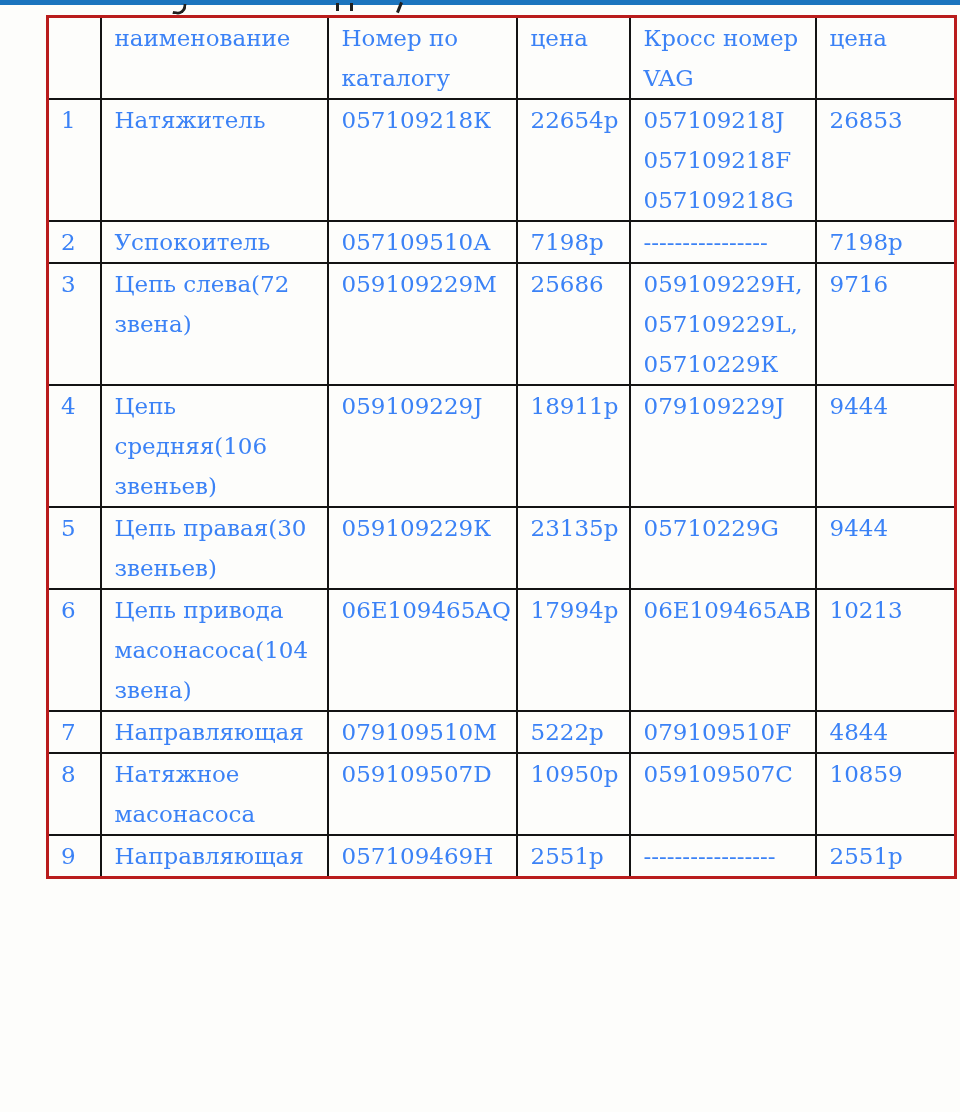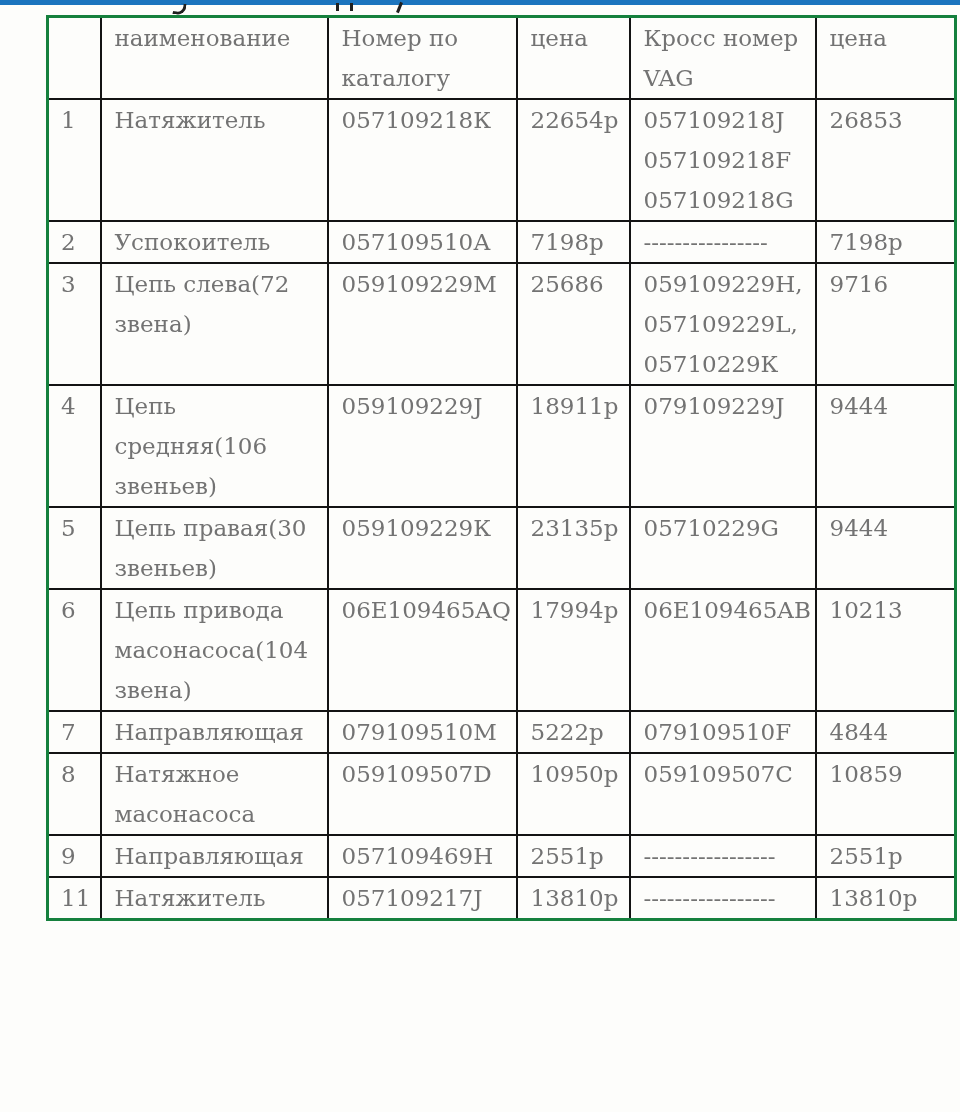--- a/index.html
+++ b/index.html
@@ -49,23 +49,23 @@
     background: #1f1f1f;
     transform: rotate(22deg);
   }
   table.parts {
     position: absolute;
     left: 46px;
     top: 15px;
     width: 908px;
     border-collapse: collapse;
     table-layout: fixed;
-    border: 3px solid #15803d;
+    border: 3px solid #b91c1c;
     font-size: 23px;
-    color: #737373;
+    color: #3b82f6;
   }
   table.parts th,
   table.parts td {
     border: 2px solid #131313;
     vertical-align: top;
     text-align: left;
     font-weight: normal;
     padding: 0 6px 0 13px;
     line-height: 40px;
     white-space: pre-line;
@@ -189,25 +189,17 @@
         <td>10859</td>
       </tr>
       <tr>
         <td class="num">9</td>
         <td>Направляющая</td>
         <td>057109469Н</td>
         <td>2551р</td>
         <td>-----------------</td>
         <td>2551р</td>
       </tr>
-      <tr>
-        <td class="num">11</td>
-        <td>Натяжитель</td>
-        <td>057109217J</td>
-        <td>13810р</td>
-        <td>-----------------</td>
-        <td>13810р</td>
-      </tr>
 
     </tbody>
   </table>
 
 </div>
 
 </body></html>

